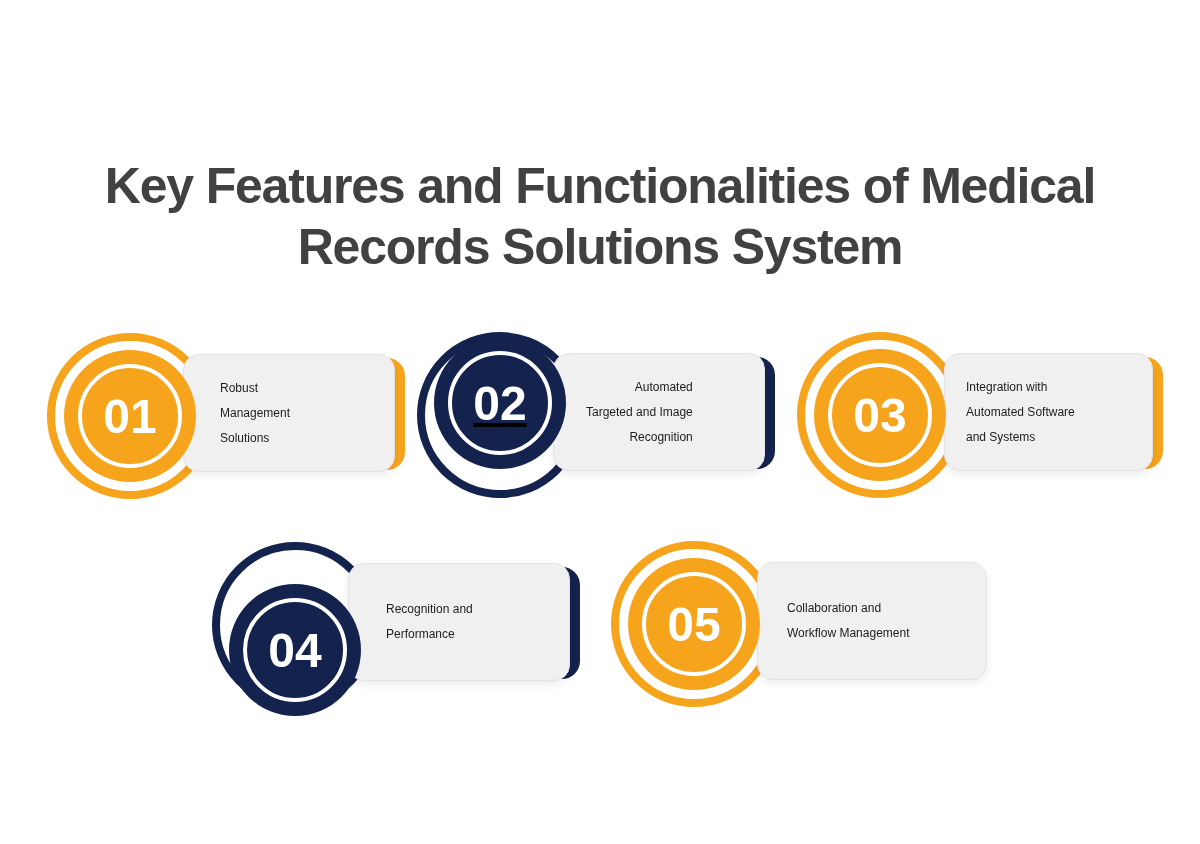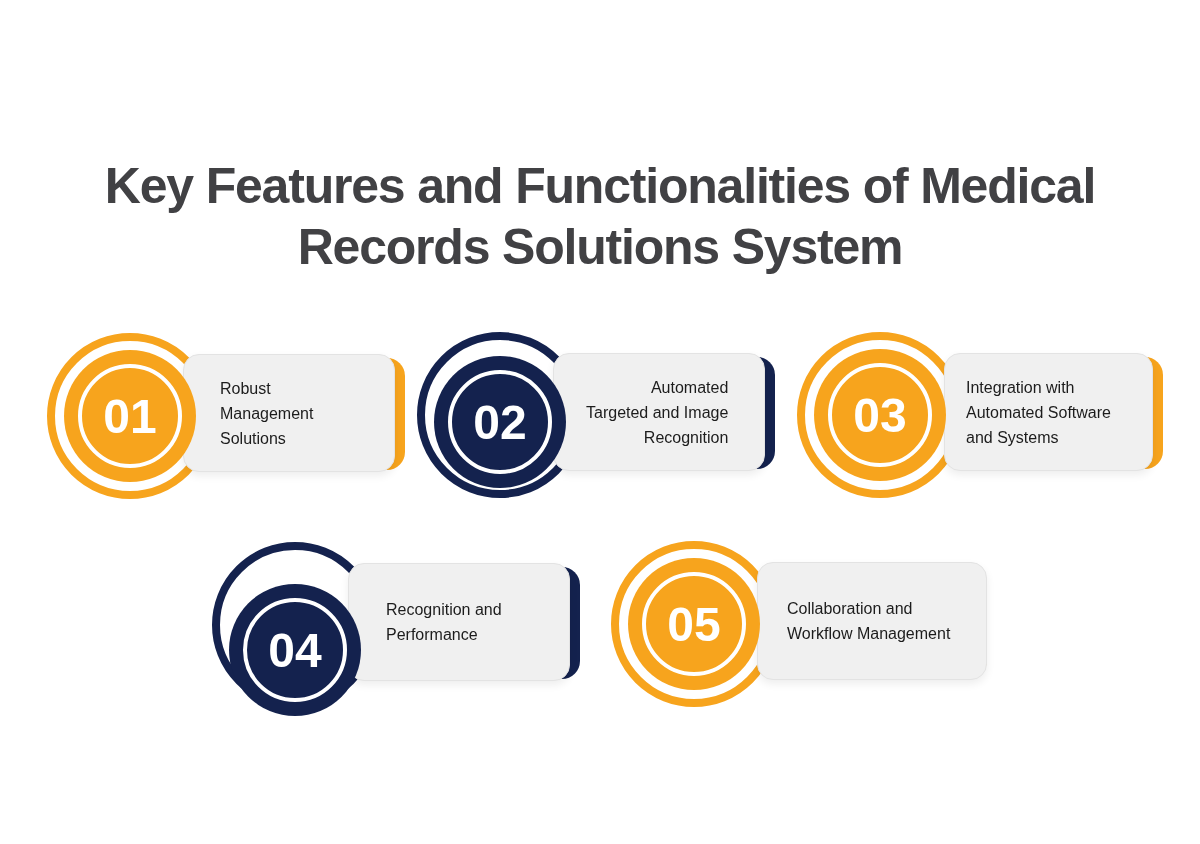--- a/index.html
+++ b/index.html
@@ -72,21 +72,21 @@
     background:var(--card_bg,#F0F0F0);
     border:1px solid var(--card_border,#E3E3E3);
     border-radius:16px;
     z-index:3;
     display:flex;
     align-items:center;
     box-shadow:0 4px 8px rgba(0,0,0,0.07);
     box-sizing:border-box;
   }
   .label{
-    font-size:16px;
+    font-size:12px;
     line-height:25px;
     color:var(--label_text,#1C1C1C);
     white-space:pre-line;
   }
 </style>
 </head>
 <body>
 
 <div class="stage">
 
@@ -107,21 +107,21 @@
   </div>
 
   <div class="feature navy">
     <div class="ring" style="left:417px;top:332px;"></div>
     <div class="backing" style="left:563px;top:357px;width:212px;"></div>
     <div class="card" style="left:553px;top:353px;width:212px;padding-left:32px;text-align:right;">
       <div class="label">Automated
 Targeted and Image
 Recognition</div>
     </div>
-    <div class="disc" style="left:434px;top:356px;">
+    <div class="disc" style="left:434px;top:337px;text-decoration:underline;">
       <span class="num">02</span>
     </div>
   </div>
 
   <div class="feature orange">
     <div class="ring" style="left:797px;top:332px;"></div>
     <div class="backing" style="left:954px;top:357px;width:209px;"></div>
     <div class="card" style="left:944px;top:353px;width:209px;padding-left:21px;">
       <div class="label">Integration with
 Automated Software

